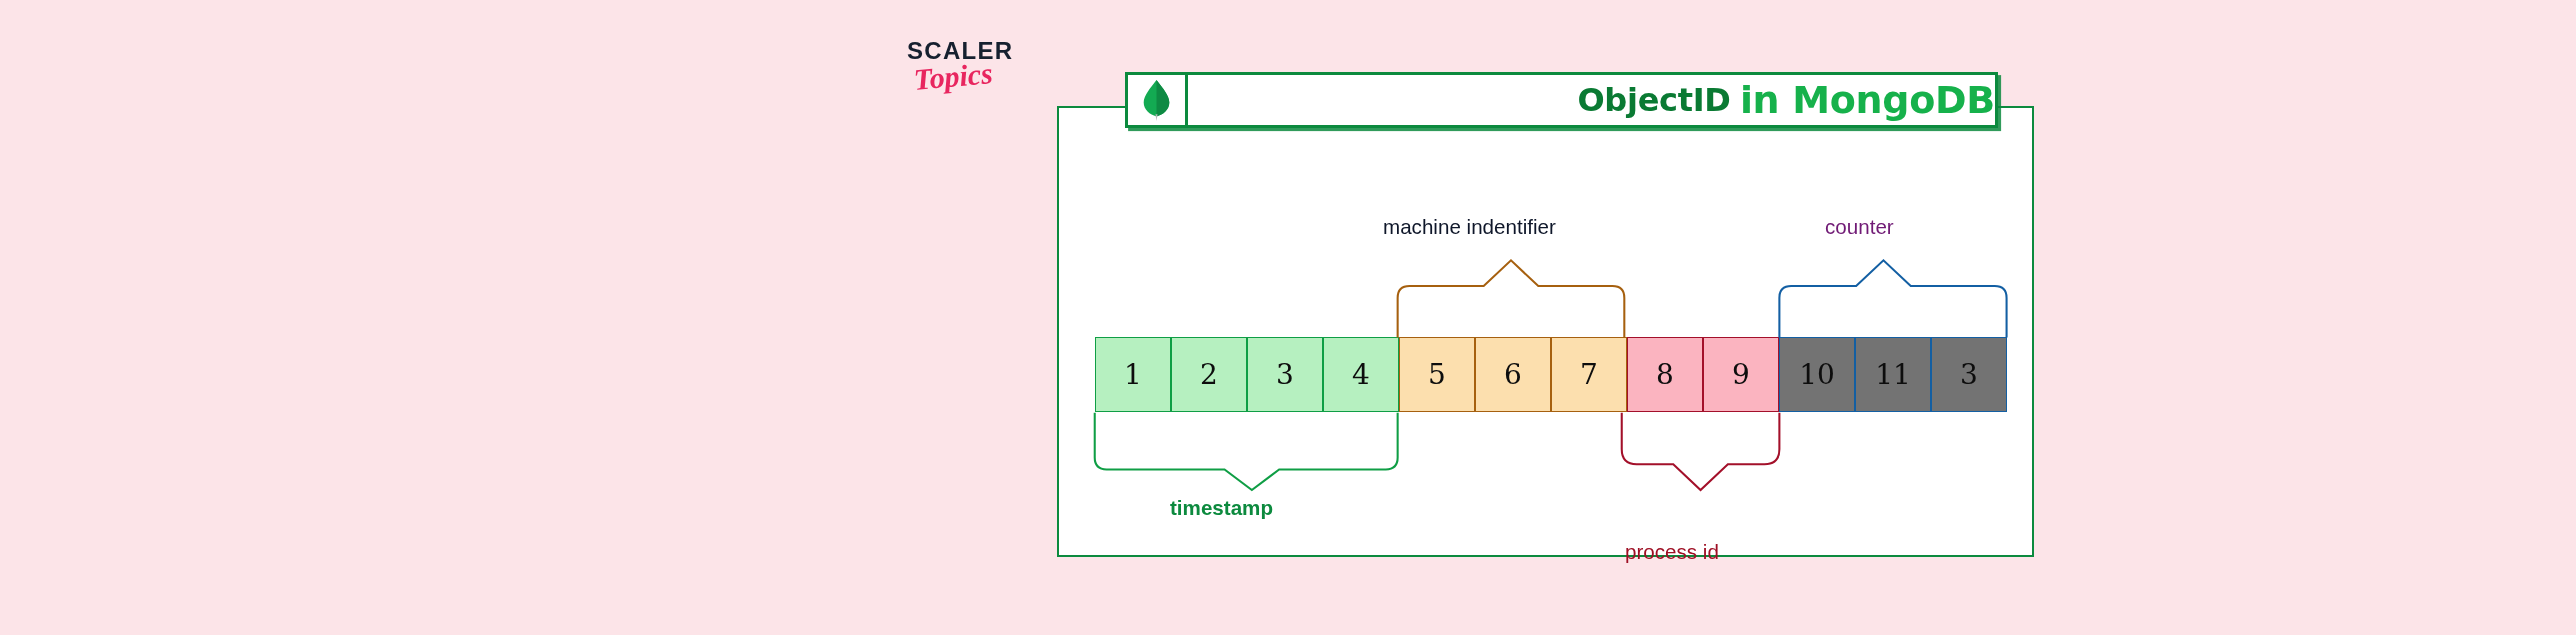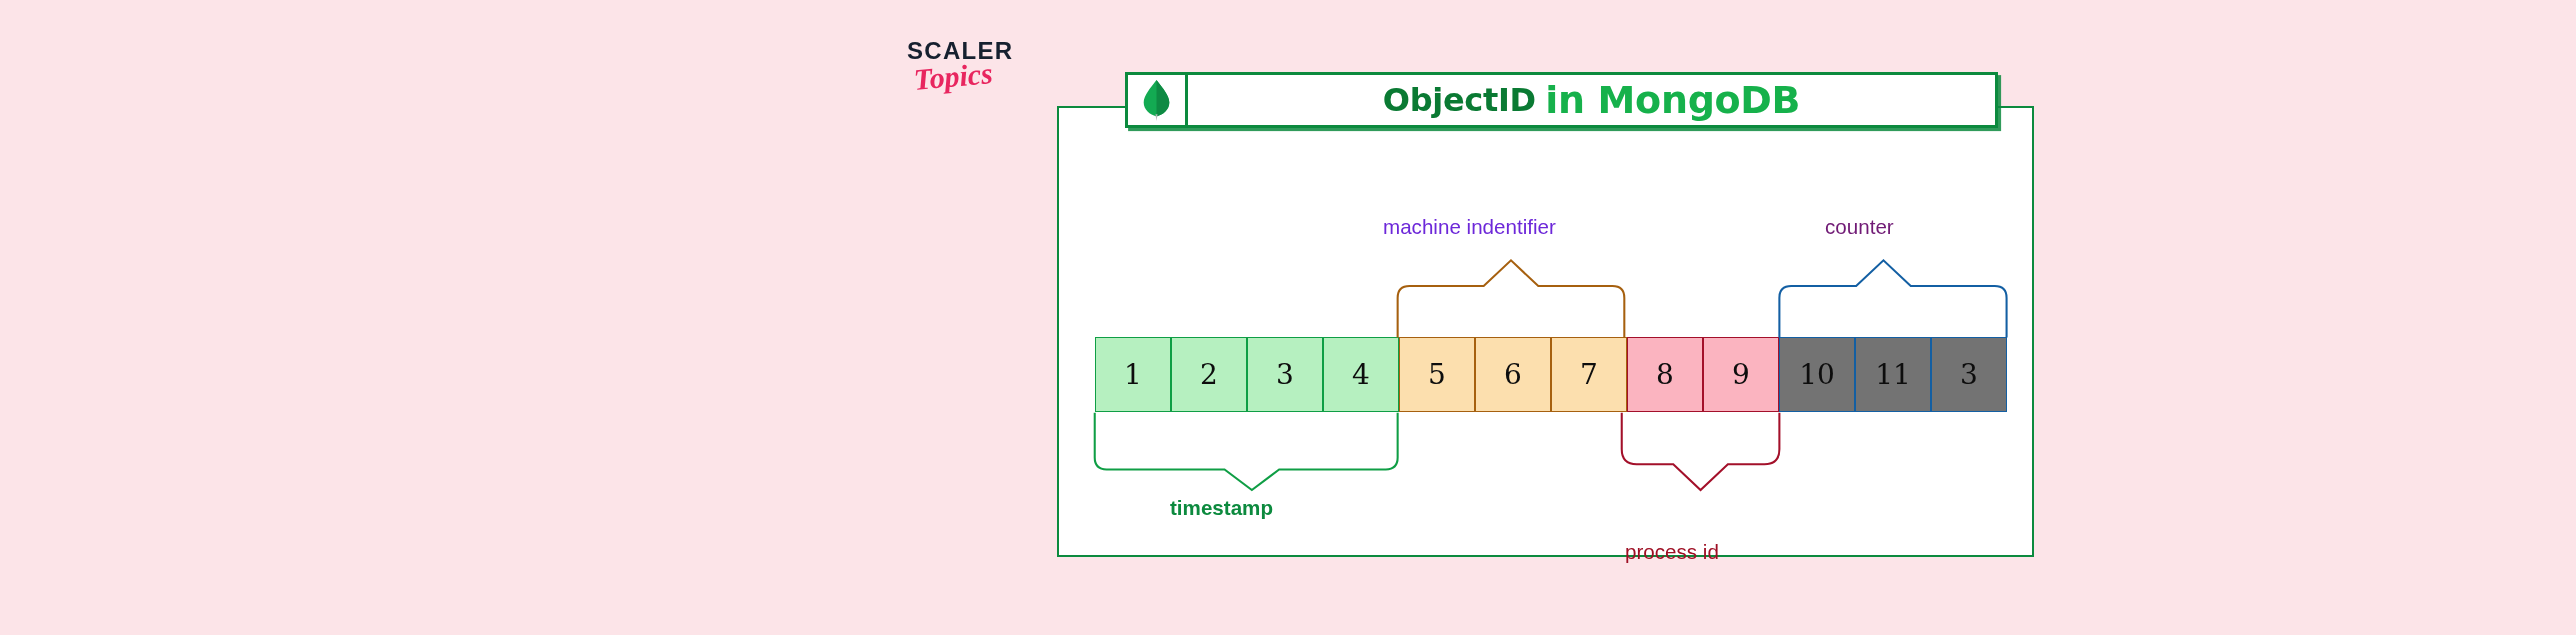--- a/index.html
+++ b/index.html
@@ -77,21 +77,21 @@
     border-right: 3.1px solid #0c8a3e;
     display: flex;
     align-items: center;
     justify-content: center;
     flex: 0 0 auto;
   }
   #title-text-cell {
     flex: 1 1 auto;
     display: flex;
     align-items: center;
-    justify-content: center;
+    justify-content: flex-end;
     white-space: nowrap;
     border-radius: 11px;
   }
   .title-part-a {
     font-family: "DejaVu Sans", sans-serif;
     font-weight: 700;
     font-size: 32px;
     color: #0a7a33;
     letter-spacing: -0.3px;
   }
@@ -143,21 +143,21 @@
     pointer-events: none;
   }
 
   
   .group-label {
     position: absolute;
     font-family: "Liberation Sans", sans-serif;
     font-size: 20.6px;
     white-space: nowrap;
   }
-  #label-machine  { left: 1383px; top: 215px; color: #6d28d9; }
+  #label-machine  { left: 1383px; top: 215px; color: #0f172a; }
   #label-counter  { left: 1825px; top: 215px; color: #701a75; }
   #label-timestamp{ left: 1170px; top: 496px; color: #0c8a3e; font-weight: bold; }
   #label-process  { left: 1625px; top: 496px; color: #9e0f24; margin-top: 44px; }
 </style>
 </head>
 <body>
 
 <div id="logo">
   <div id="logo-scaler">SCALER</div>
   <div id="logo-topics">Topics</div>

